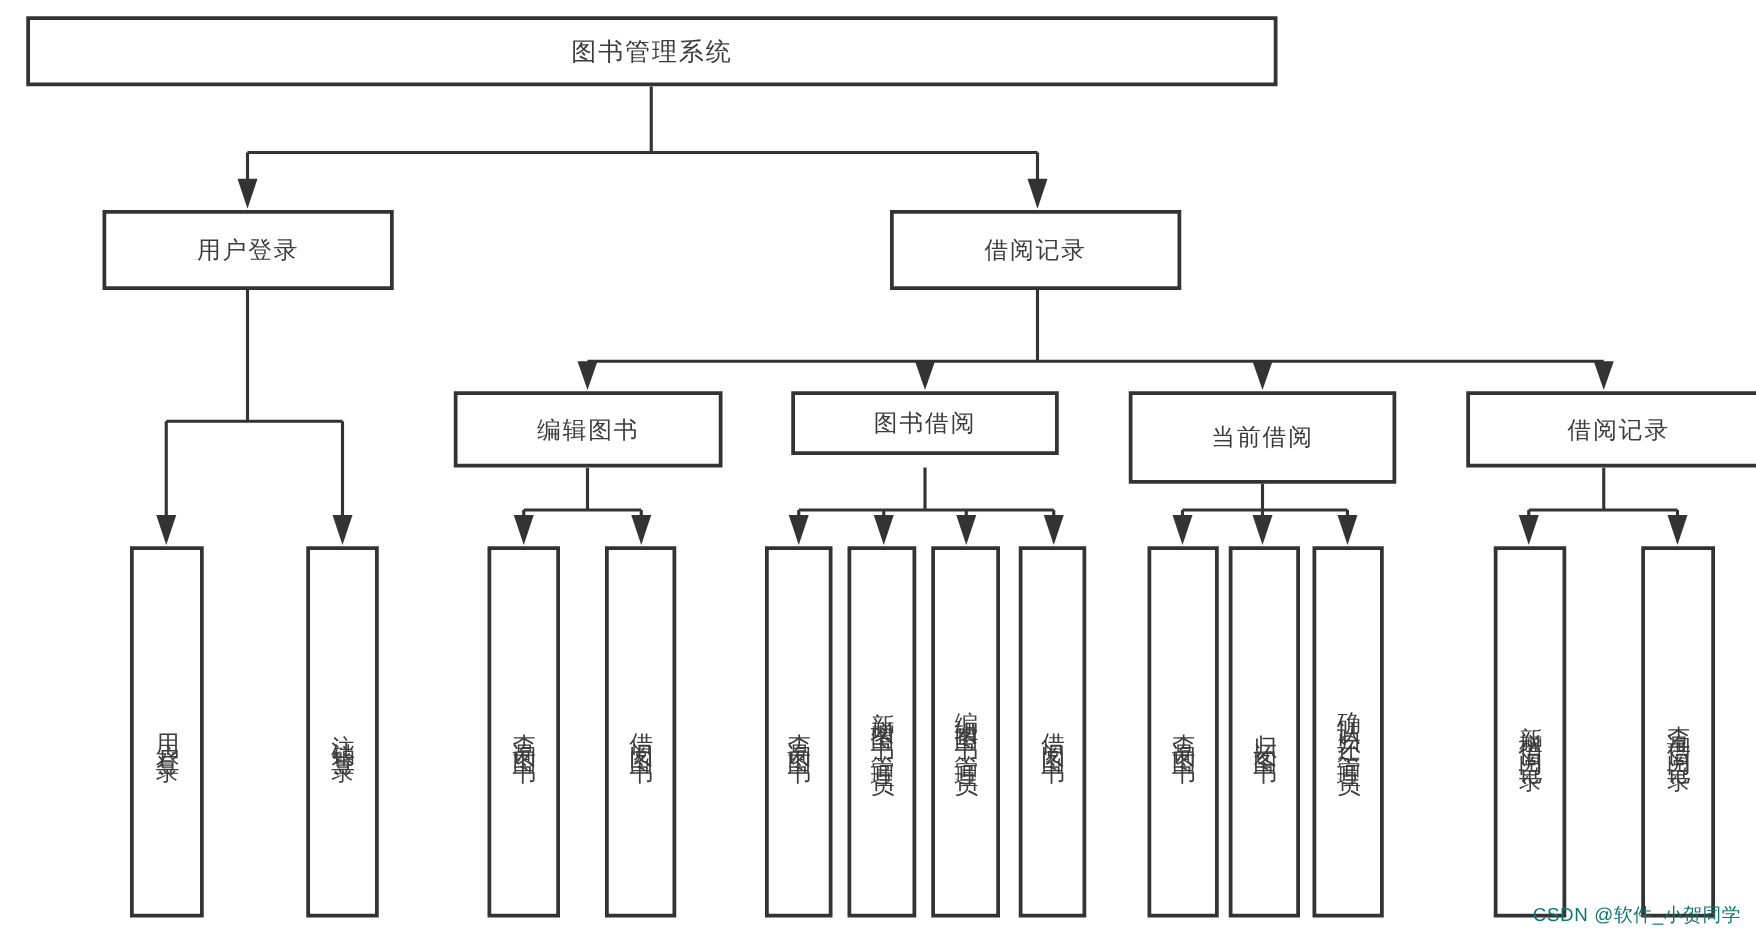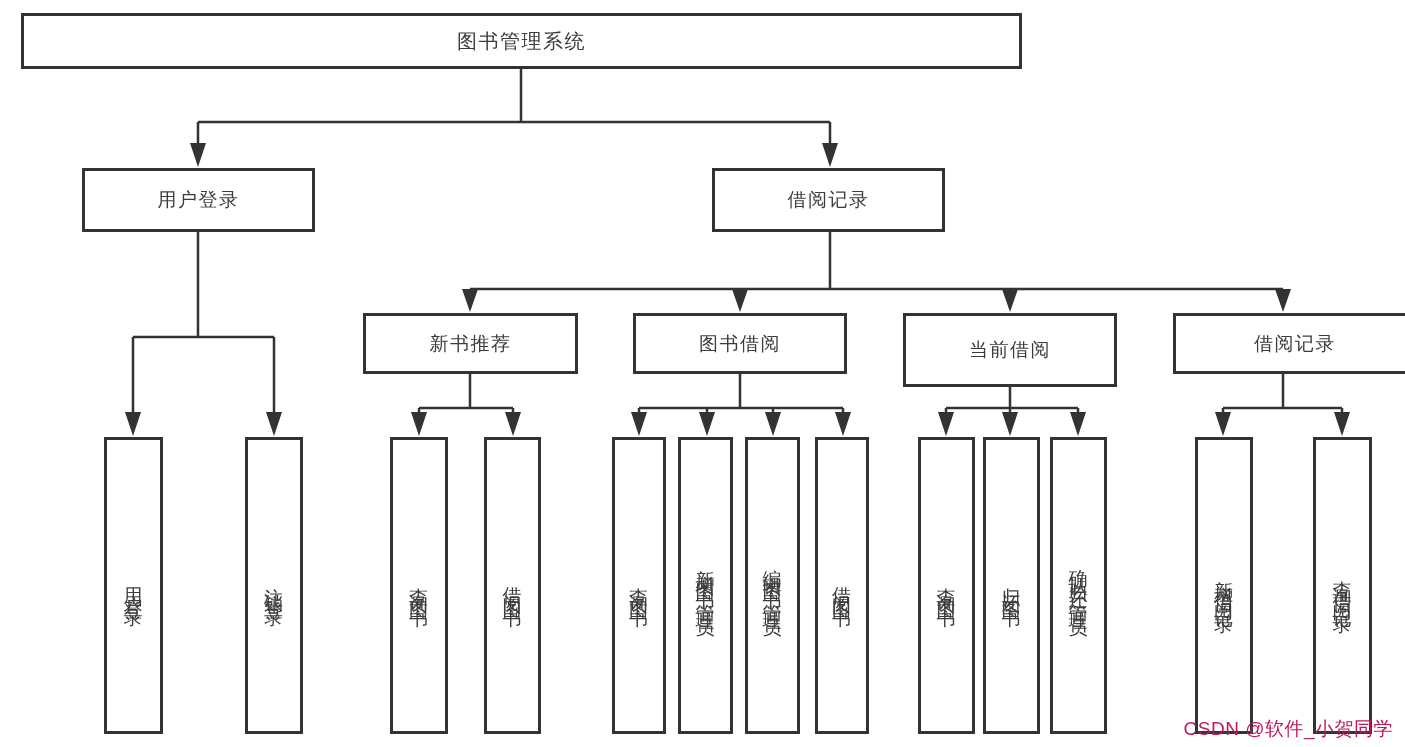--- a/index.html
+++ b/index.html
@@ -16,21 +16,21 @@
   }
   .h-node{font-size:19px;letter-spacing:1.5px;}
   .root-node{font-size:20px;letter-spacing:1.5px;}
   .leaf{top:437px;height:297px;}
   .leaf .vtext{
     writing-mode:vertical-rl;text-orientation:mixed;
     line-height:1;font-size:19px;letter-spacing:7px;color:#3c3c3c;
   }
   .watermark{
     position:absolute;right:12px;bottom:5px;z-index:5;
-    font-size:19px;color:#be185d;letter-spacing:0.5px;
+    font-size:15px;color:#0f766e;letter-spacing:0.5px;
   }
 </style>
 </head>
 <body>
 
 <svg id="wires" width="1405" height="747" viewBox="0 0 1405 747">
   <g stroke="#333333" stroke-width="2.5" fill="none">
 
     <path d="M521,69 L521,122 M198,122 L830,122 M198,122 L198,145 M830,122 L830,145"></path>
 
@@ -74,23 +74,23 @@
 </div>
 
 <div class="node h-node" style="left:82px;top:168px;width:233px;height:64px;">
   <span>用户登录</span>
 </div>
 <div class="node h-node" style="left:712px;top:168px;width:233px;height:64px;">
   <span>借阅记录</span>
 </div>
 
 <div class="node h-node" style="left:363px;top:313px;width:215px;height:61px;">
-  <span>新书推荐</span>
+  <span>编辑图书</span>
 </div>
-<div class="node h-node" style="left:633px;top:313px;width:214px;height:61px;">
+<div class="node h-node" style="left:633px;top:313px;width:214px;height:51px;">
   <span>图书借阅</span>
 </div>
 <div class="node h-node" style="left:903px;top:313px;width:214px;height:74px;">
   <span>当前借阅</span>
 </div>
 <div class="node h-node" style="left:1173px;top:313px;width:244px;height:61px;">
   <span>借阅记录</span>
 </div>
 
 <div class="node leaf" style="left:104px;width:59px;">

